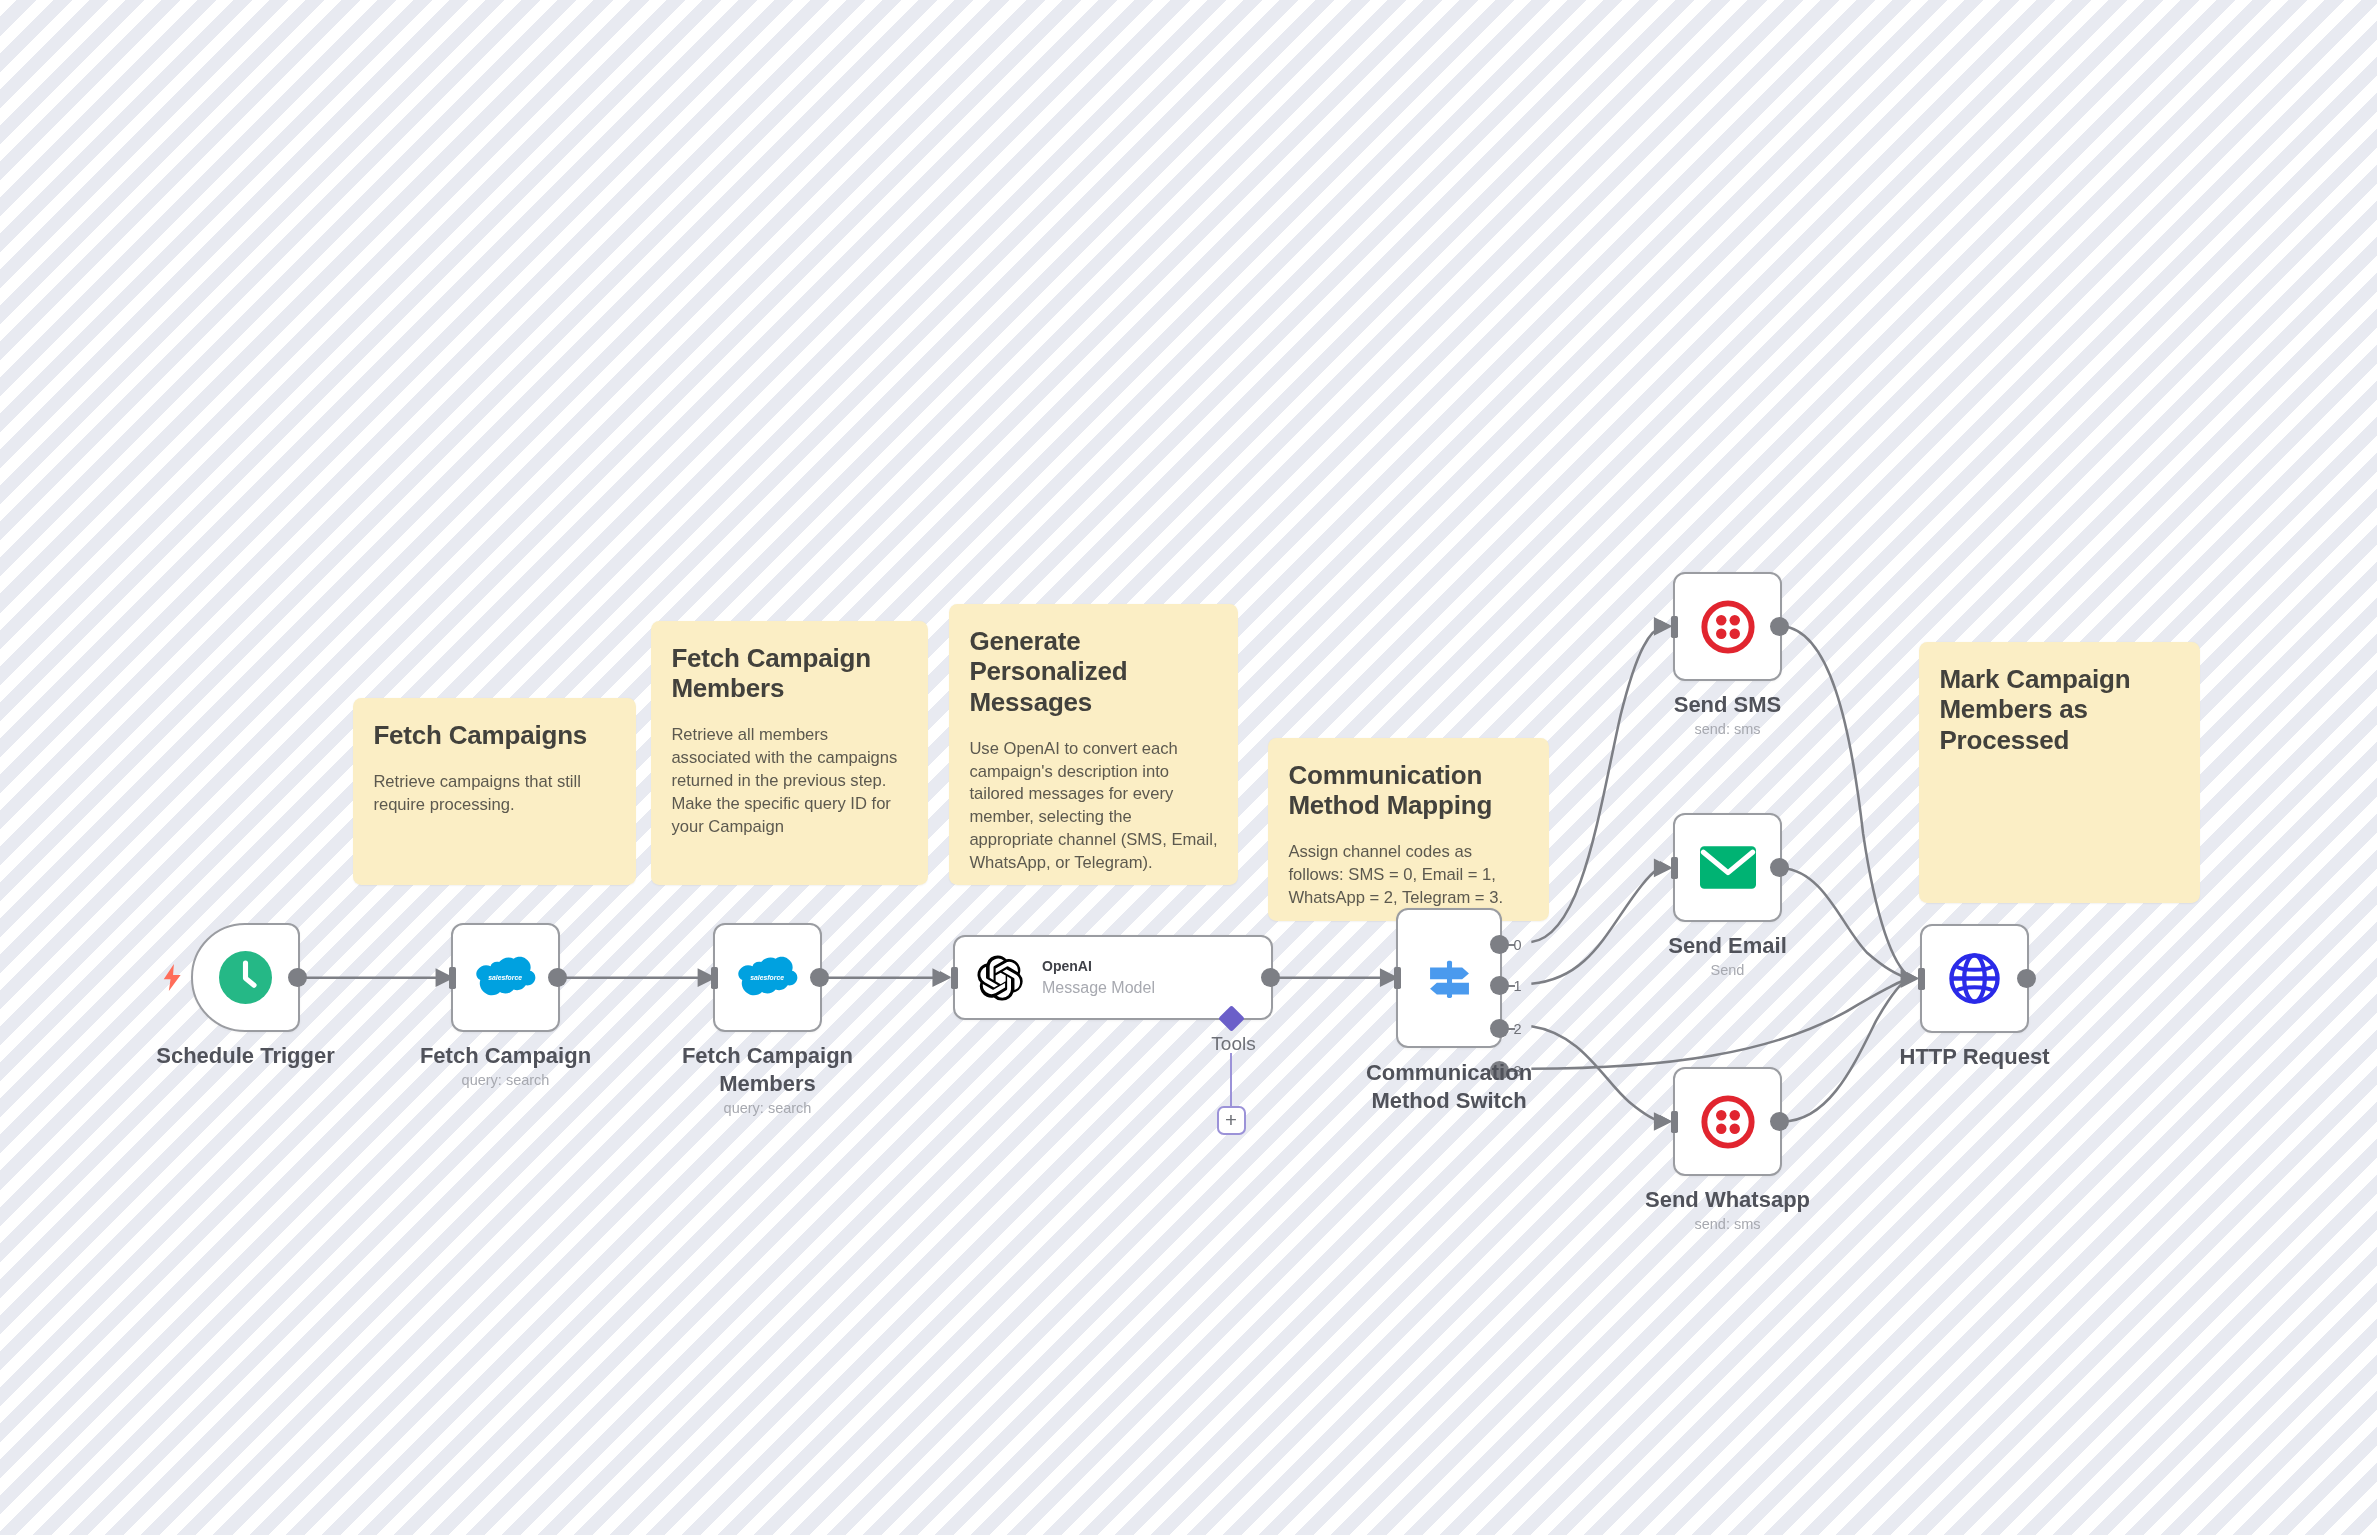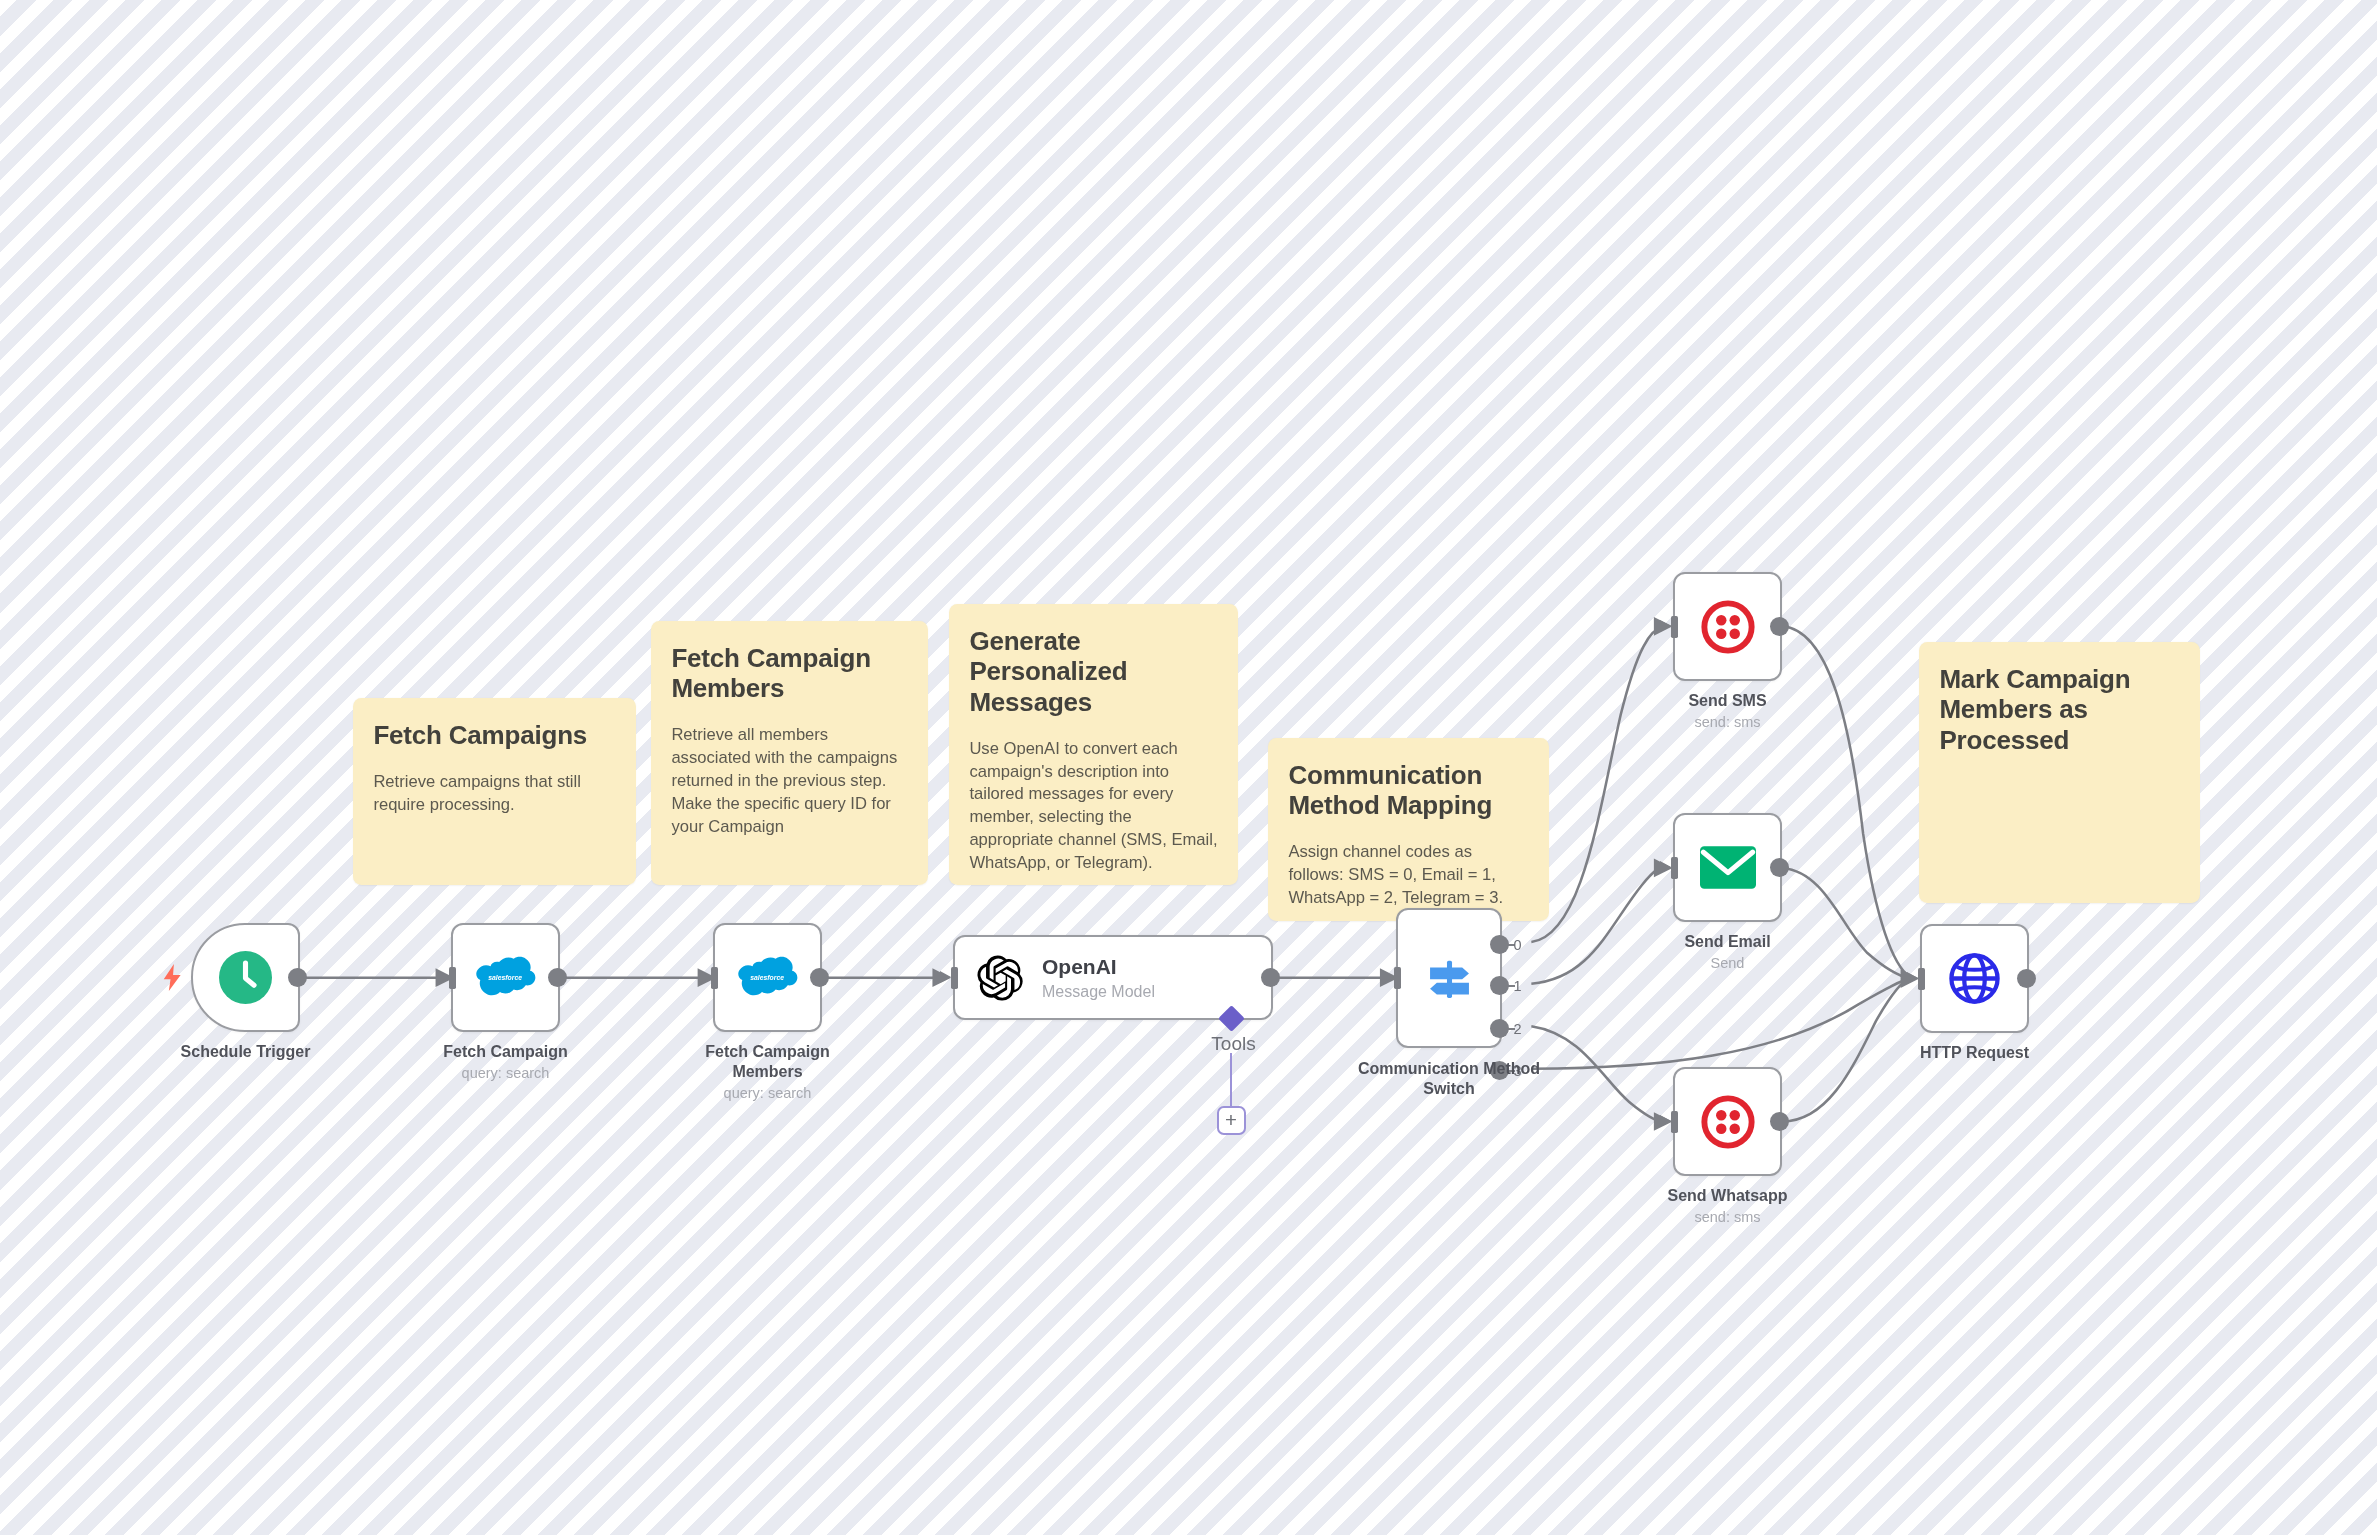--- a/index.html
+++ b/index.html
@@ -82,36 +82,36 @@
   }
 
   .node-caption {
     position: absolute;
     left: 50%;
     transform: translateX(-50%);
     text-align: center;
     white-space: nowrap;
   }
   .node-caption .nm {
-    font-size: 16px;
+    font-size: 22px;
     font-weight: 700;
     color: #50525a;
     line-height: 1.25;
   }
   .node-caption .sub {
     font-size: 14.5px;
     font-weight: 400;
     color: #a7a9b0;
     margin-top: 2.6px;
     line-height: 1.2;
   }
   .node-caption.wrap { white-space: normal; width: 196px; }
 
   
-  .wide-text .t1 { font-size: 21px; font-weight: 600; color: #3f4148; line-height: 1.2; }
+  .wide-text .t1 { font-size: 14px; font-weight: 600; color: #3f4148; line-height: 1.2; }
   .wide-text .t2 { font-size: 16px; font-weight: 400; color: #a7a9b0; margin-top: 4.3px; }
 
   
   .port-out {
     position: absolute;
     width: 19px; height: 19px;
     border-radius: 50%;
     background: #7d7f85;
     right: -9.4px; top: 50%;
     margin-top: -9.4px;

